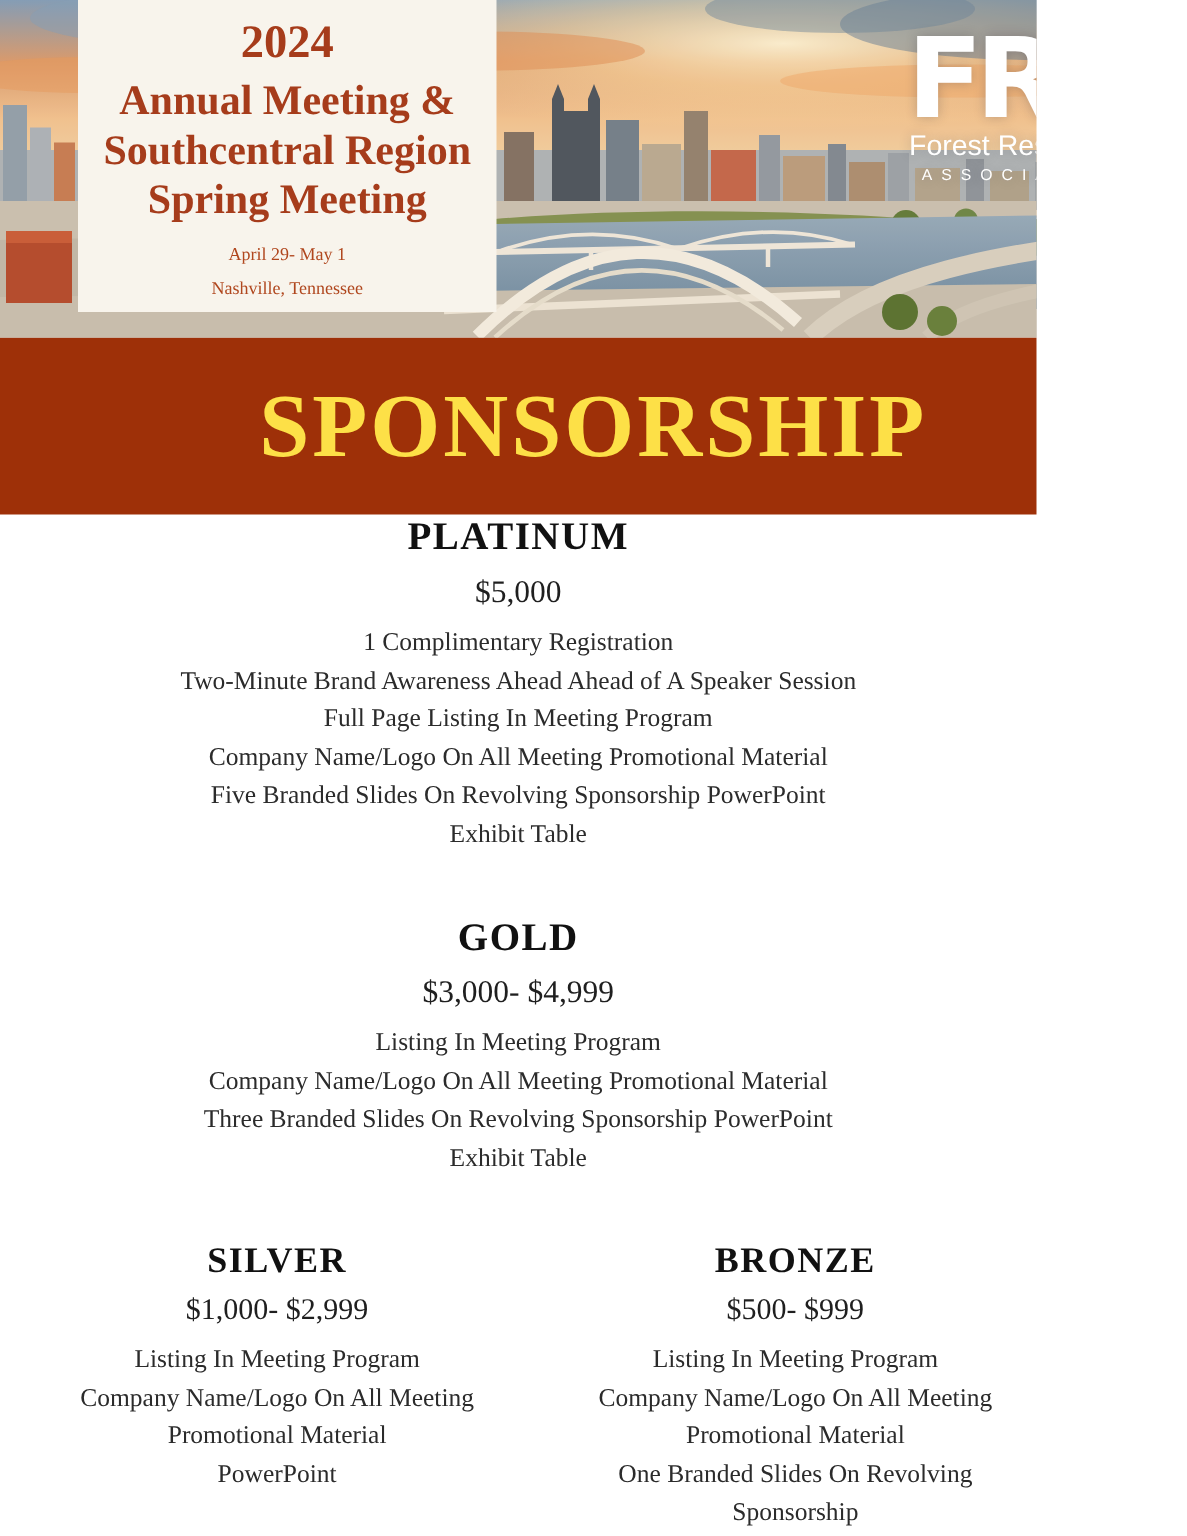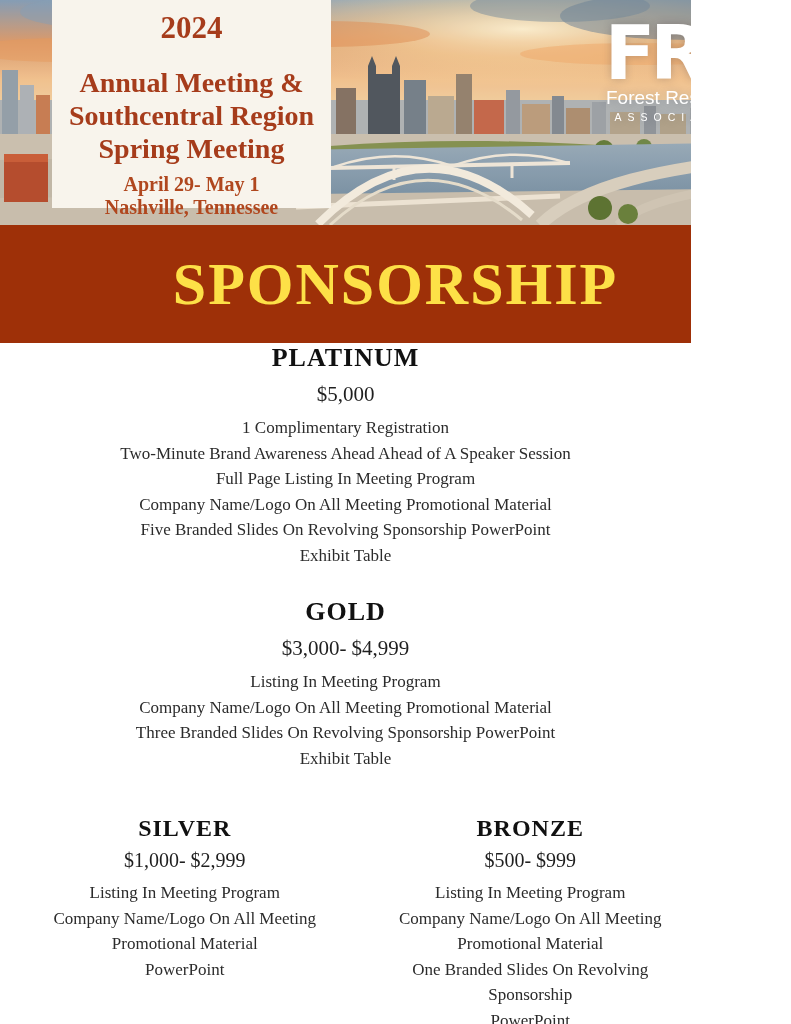--- a/index.html
+++ b/index.html
@@ -6,22 +6,22 @@
   .page{position:relative;width:691px;height:1024px;overflow:hidden;background:#ffffff;
         font-family:"Liberation Serif", serif;}
 
   
   .hero{position:relative;width:791px;height:225px;overflow:hidden;}
   .hero svg.photo{position:absolute;left:0;top:0;}
 
   .title-box{position:absolute;left:52px;top:0;width:279px;height:208px;
              background:#F8F4EC;text-align:center;box-sizing:border-box;padding-top:10px;}
   .year{font-size:31px;font-weight:bold;color:#A63C1B;line-height:36px;}
-  .title-lines{font-size:28px;font-weight:bold;color:#A63C1B;line-height:33px;margin-top:20px;}
-  .date-lines{margin-top:8px;font-size:20px;font-weight:bold;color:#B0471E;line-height:23px;}
+  .title-lines{font-size:28px;font-weight:bold;color:#A63C1B;line-height:33px;margin-top:5px;}
+  .date-lines{margin-top:8px;font-size:12px;font-weight:normal;color:#B0471E;line-height:23px;}
 
   .logo{position:absolute;right:26px;top:20px;width:168px;text-align:center;color:#ffffff;
         font-family:"Liberation Sans", sans-serif;text-shadow:0 0 8px rgba(40,40,60,.25);}
   .logo-row{display:flex;align-items:flex-end;justify-content:center;height:62px;}
   .logo-fr{font-family:"DejaVu Sans", sans-serif;font-weight:bold;font-size:74px;
            line-height:58px;letter-spacing:-5px;}
   .logo-a{margin-left:1px;display:block;}
   .logo-name{font-size:19px;margin-top:5px;white-space:nowrap;}
   .logo-assoc{font-size:10.5px;letter-spacing:6px;margin-top:2px;white-space:nowrap;padding-left:4px;}
 
@@ -30,21 +30,21 @@
           align-items:center;justify-content:center;}
   .banner h1{margin:0;color:#fde047;font-size:60px;font-weight:bold;letter-spacing:2px;
              font-family:"Liberation Serif", serif;}
 
   
   main{text-align:center;color:#2b2b2b;height:681px;overflow:hidden;}
   .tier h2{margin:0;font-size:26px;font-weight:bold;letter-spacing:1px;color:#111111;}
   .tier .price{font-size:21px;margin-top:9px;color:#1f1f1f;}
   .benefits{list-style:none;margin:8px 0 0;padding:0;font-size:17px;line-height:25.5px;color:#2b2b2b;}
   .tier-platinum{}
-  .tier-gold{margin-top:29px;}
+  .tier-gold{margin-top:42px;}
   .tier-row{display:flex;margin-top:44px;}
   .tier-col{width:50%;padding-left:24px;}
   .tier-col h2{font-size:24px;}
   .tier-col .price{font-size:20px;margin-top:7px;}
 </style>
 </head>
 <body>
 
 <div class="page">
 

